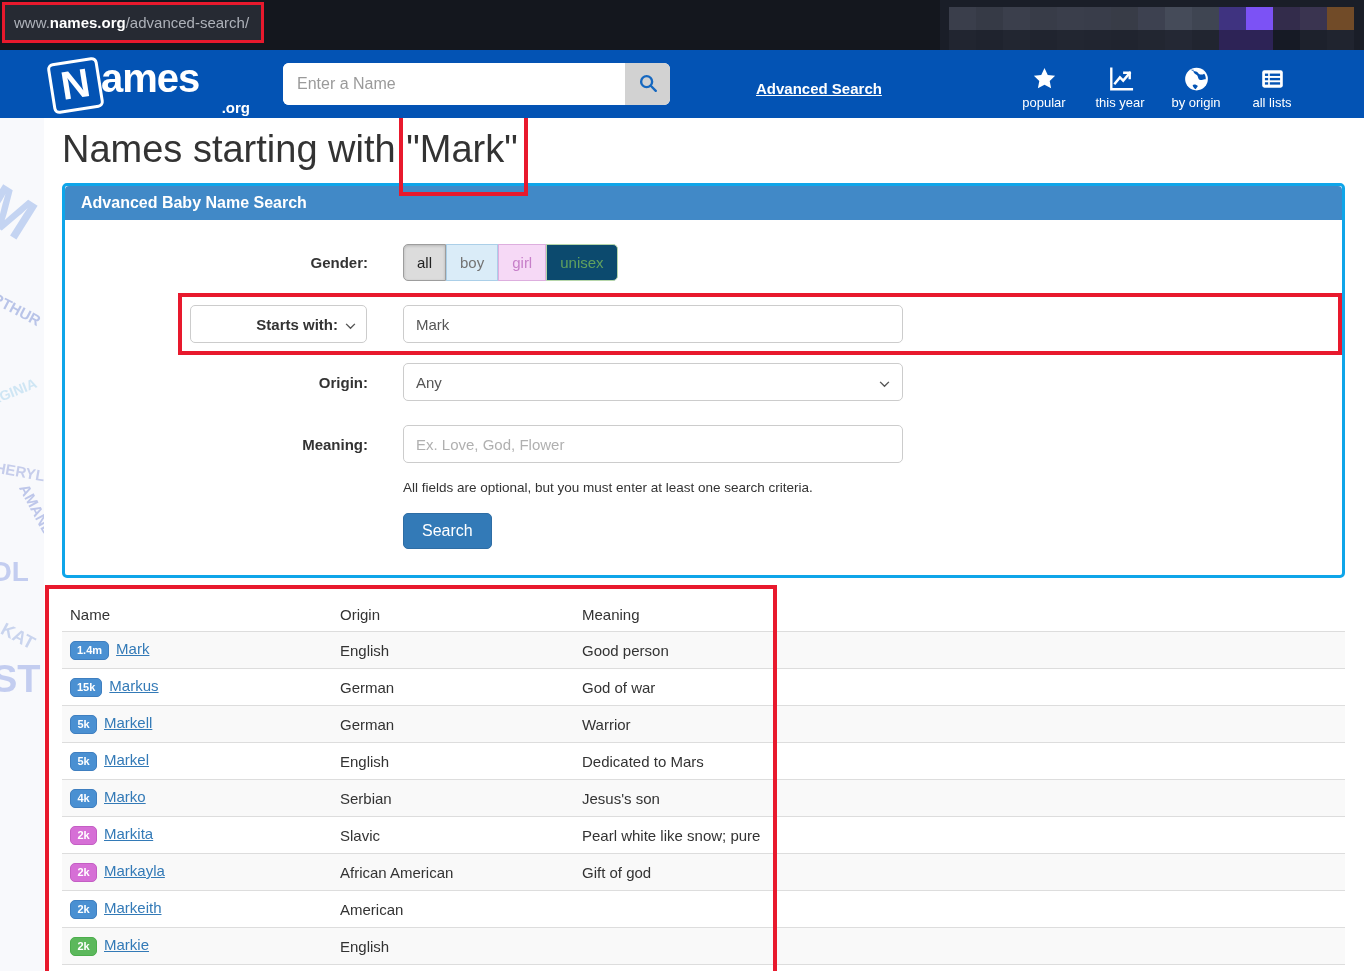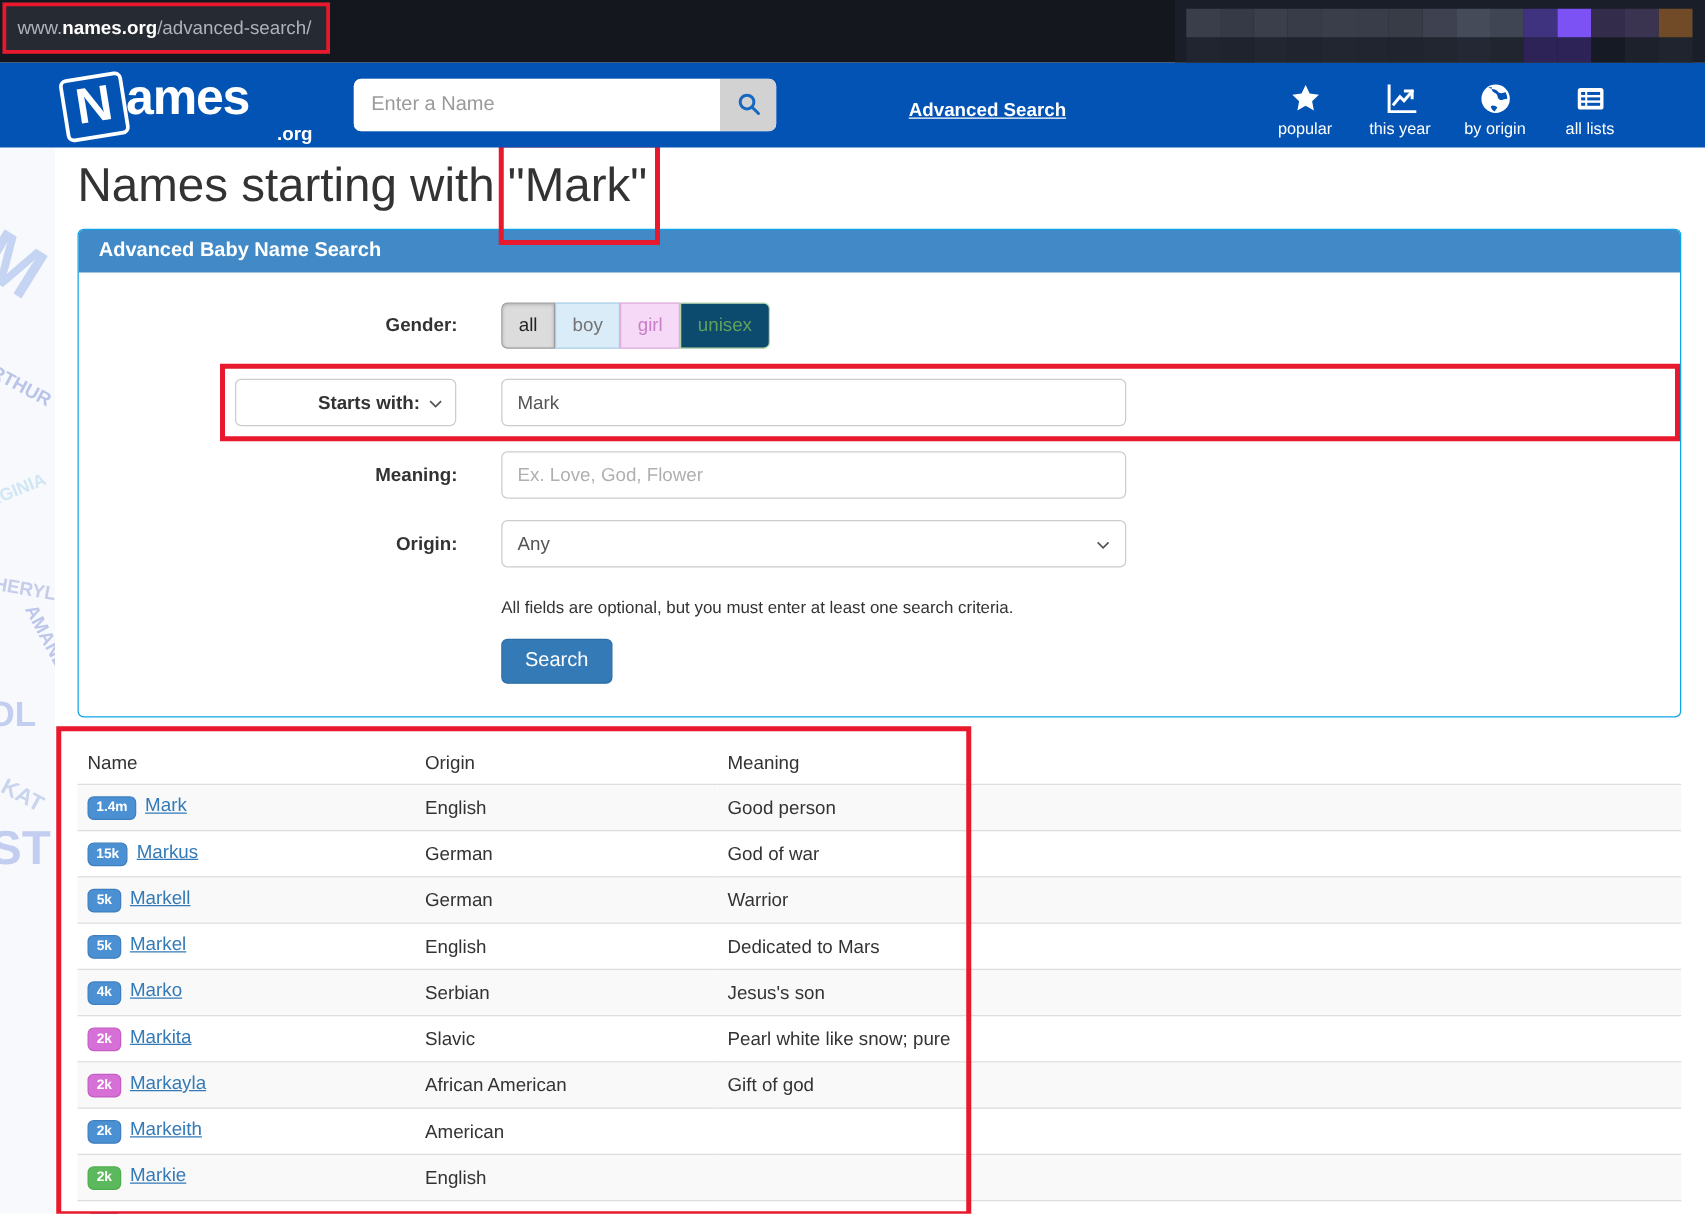--- a/index.html
+++ b/index.html
@@ -28,28 +28,28 @@
 
   
   .site-nav { position:absolute; left:0; top:50px; width:1364px; height:68px; background:#0353b4; color:#fff; z-index:9; }
   .logo { position:absolute; left:50px; top:6px; width:160px; height:58px; cursor:pointer; }
   .logo-n {
     display:inline-block; border:3px solid #fff; border-radius:6px; transform:rotate(-9deg);
     padding:0 8px 3px; font-weight:700; font-size:40px; line-height:42px;
   }
   .logo-rest { font-size:40px; font-weight:700; letter-spacing:-1px; vertical-align:6px; }
   .logo-tld { position:absolute; right:-40px; bottom:-2px; font-size:15px; font-weight:700; }
-  .nav-search { position:absolute; left:283px; top:13px; width:338px; height:42px; background:#fff; border-radius:6px; display:flex; overflow:hidden; }
+  .nav-search { position:absolute; left:283px; top:13px; width:387px; height:42px; background:#fff; border-radius:6px; display:flex; overflow:hidden; }
   .nav-search input {
     flex:1; border:none; outline:none; font-size:16px; padding:0 14px;
     font-family:"Liberation Sans", sans-serif; color:#333;
   }
   .nav-search input::placeholder { color:#9a9a9a; }
   .nav-search-btn { width:45px; background:#d2d2d2; border:none; display:flex; align-items:center; justify-content:center; cursor:pointer; }
-  .adv-link { position:absolute; left:727px; top:30px; color:#fff; font-size:15px; font-weight:600; text-decoration:underline; cursor:pointer; }
+  .adv-link { position:absolute; left:756px; top:30px; color:#fff; font-size:15px; font-weight:600; text-decoration:underline; cursor:pointer; }
   .nav-items { position:absolute; left:1008px; top:16px; width:300px; display:flex; justify-content:space-between; }
   .nav-item { width:72px; text-align:center; cursor:pointer; }
   .nav-item svg { display:block; margin:0 auto; }
   .nav-item-label { display:block; font-size:13px; margin-top:3px; color:#fff; }
 
   
   .watermark-strip { position:absolute; left:0; top:118px; width:44px; bottom:0; background:#f8f9fc; overflow:hidden; }
   .wm { position:absolute; font-weight:bold; white-space:nowrap; }
   .wm-0 { top:60px;  left:-14px; font-size:58px; color:#c4d4f2; transform:rotate(32deg); }
   .wm-1 { top:180px; left:-20px; font-size:15px; color:#b9c4e8; transform:rotate(28deg); }
@@ -63,21 +63,21 @@
   
   .content { position:absolute; left:44px; top:118px; width:1320px; bottom:0; background:#fff; padding:0 19px 0 18px; }
 
   .page-title { font-size:38px; font-weight:400; color:#333; margin:10px 0 12px; }
   .title-hl { position:relative; }
   .title-hl::after {
     content:""; position:absolute; left:-7px; right:-10px; top:-14px; bottom:-26px;
     border:4px solid #e8192d; pointer-events:none;
   }
 
-  .panel { border:1px solid #0ea5e9; border-radius:5px; background:#fff; }
+  .panel { border:3px solid #0ea5e9; border-radius:5px; background:#fff; }
   .panel-header {
     background:#4189c7; color:#fff; font-weight:bold; font-size:16px;
     padding:8px 16px; border-radius:4px 4px 0 0;
   }
   .panel-body { padding:24px 0 26px; }
 
   .form-row { display:flex; align-items:center; }
   .form-label { width:338px; text-align:right; padding-right:35px; font-weight:bold; font-size:15px; color:#333; }
   .row-gender { margin-bottom:12px; }
   .row-meaning { margin-bottom:17px; }
@@ -287,35 +287,35 @@
           <span>Starts with:</span>
           <span>
             <svg width="11" height="7" viewBox="0 0 12 8" fill="none" stroke="#555" stroke-width="1.6">
                 <path d="M1 1l5 5 5-5"></path>
               </svg>
           </span>
         </div>
         <input class="text-input" type="text" value="Mark" style="">
       </div>
 
-      <div class="form-row row-meaning">
-        <div class="form-label">Meaning:</div>
-        <input class="text-input" type="text" placeholder="Ex. Love, God, Flower" style="">
-      </div>
-
       <div class="form-row row-origin">
         <div class="form-label">Origin:</div>
         <div class="origin-select">
           <span>Any</span>
           <span>
             <svg width="11" height="7" viewBox="0 0 12 8" fill="none" stroke="#555" stroke-width="1.6">
                 <path d="M1 1l5 5 5-5"></path>
               </svg>
           </span>
         </div>
+      </div>
+
+      <div class="form-row row-meaning">
+        <div class="form-label">Meaning:</div>
+        <input class="text-input" type="text" placeholder="Ex. Love, God, Flower" style="">
       </div>
 
       <div class="help-text">All fields are optional, but you must enter at least one search criteria.</div>
       <button class="search-btn">Search</button>
     </div>
   </div>
 
   <div class="results-wrap">
     <div class="results-redbox"></div>
     <table class="results">

